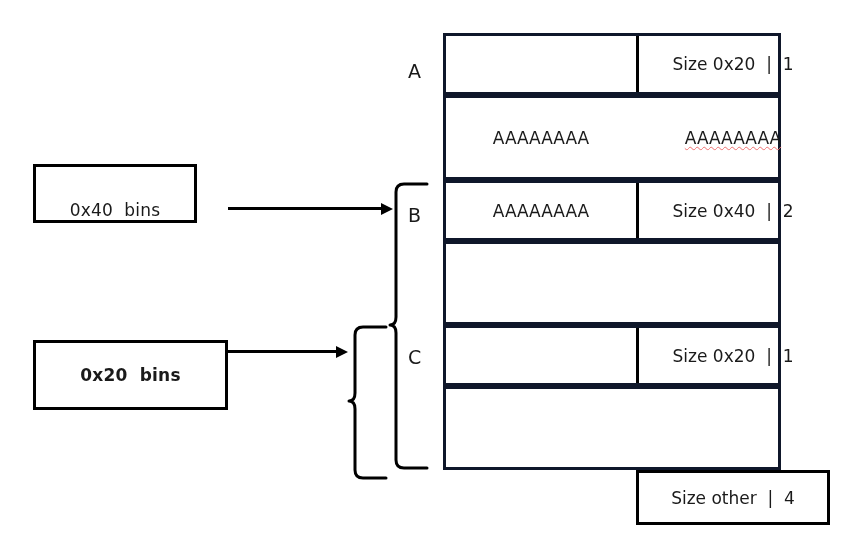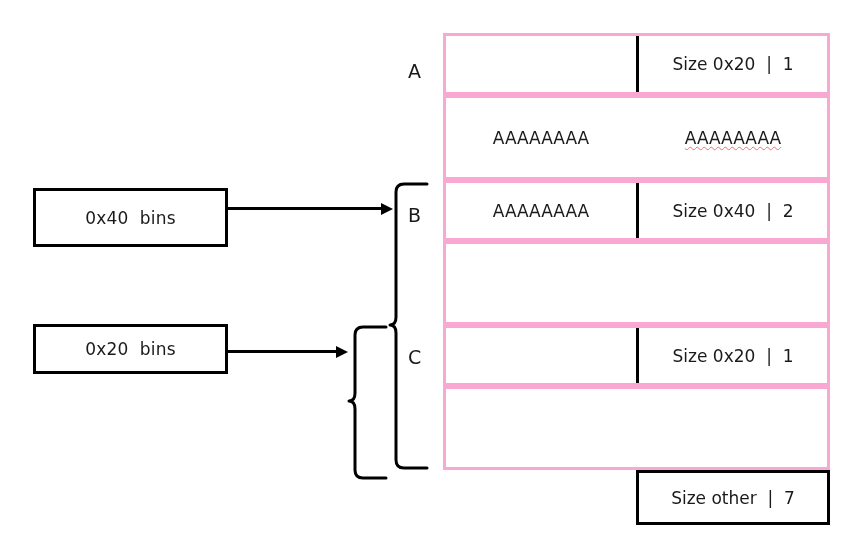--- a/index.html
+++ b/index.html
@@ -25,22 +25,22 @@
     border: 3px solid #000000;
     background: #ffffff;
     display: flex;
     align-items: center;
     justify-content: center;
     font-size: 17px;
     color: #1a1a1a;
     letter-spacing: 0.2px;
     white-space: pre;
   }
-  #bin-box-0x40 { left: 33px; top: 188px; width: 195px; height: 59px; }
-  #bin-box-0x20 { left: 33px; top: 324px; width: 195px; height: 50px; }
+  #bin-box-0x40 { left: 33px; top: 164px; width: 164px; height: 59px; align-items: flex-end; }
+  #bin-box-0x20 { left: 33px; top: 340px; width: 195px; height: 70px; font-weight: bold; }
 
   
   .arrow-line {
     position: absolute;
     height: 3px;
     background: #000000;
   }
   .arrow-head {
     position: absolute;
     width: 0;
@@ -70,23 +70,23 @@
     line-height: 1;
   }
   #group-letter-a { left: 408px; top: 62px; }
   #group-letter-b { left: 408px; top: 206px; }
   #group-letter-c { left: 408px; top: 348px; }
 
   
   .chunk-row {
     position: absolute;
     left: 443px;
-    width: 387px;
+    width: 338px;
     box-sizing: border-box;
-    border: 3px solid #f9a8d4;
+    border: 3px solid #0f172a;
     padding-left: 47px;
   }
   .chunk-left, .chunk-right {
     position: absolute;
     top: 0;
     height: 100%;
     display: flex;
     align-items: center;
     justify-content: center;
     font-size: 17px;
@@ -209,16 +209,16 @@
     <div class="chunk-divider"></div>
     <div class="chunk-right">Size 0x20  |  1</div>
   </div>
 
   <div class="chunk-row" id="chunk-row-6">
     <div class="chunk-left"></div>
     <div class="chunk-right"></div>
   </div>
 
   <div id="chunk-row-other">
-    <span>Size other  |  7</span>
+    <span>Size other  |  4</span>
   </div>
 
 </div>
 
 </body></html>

